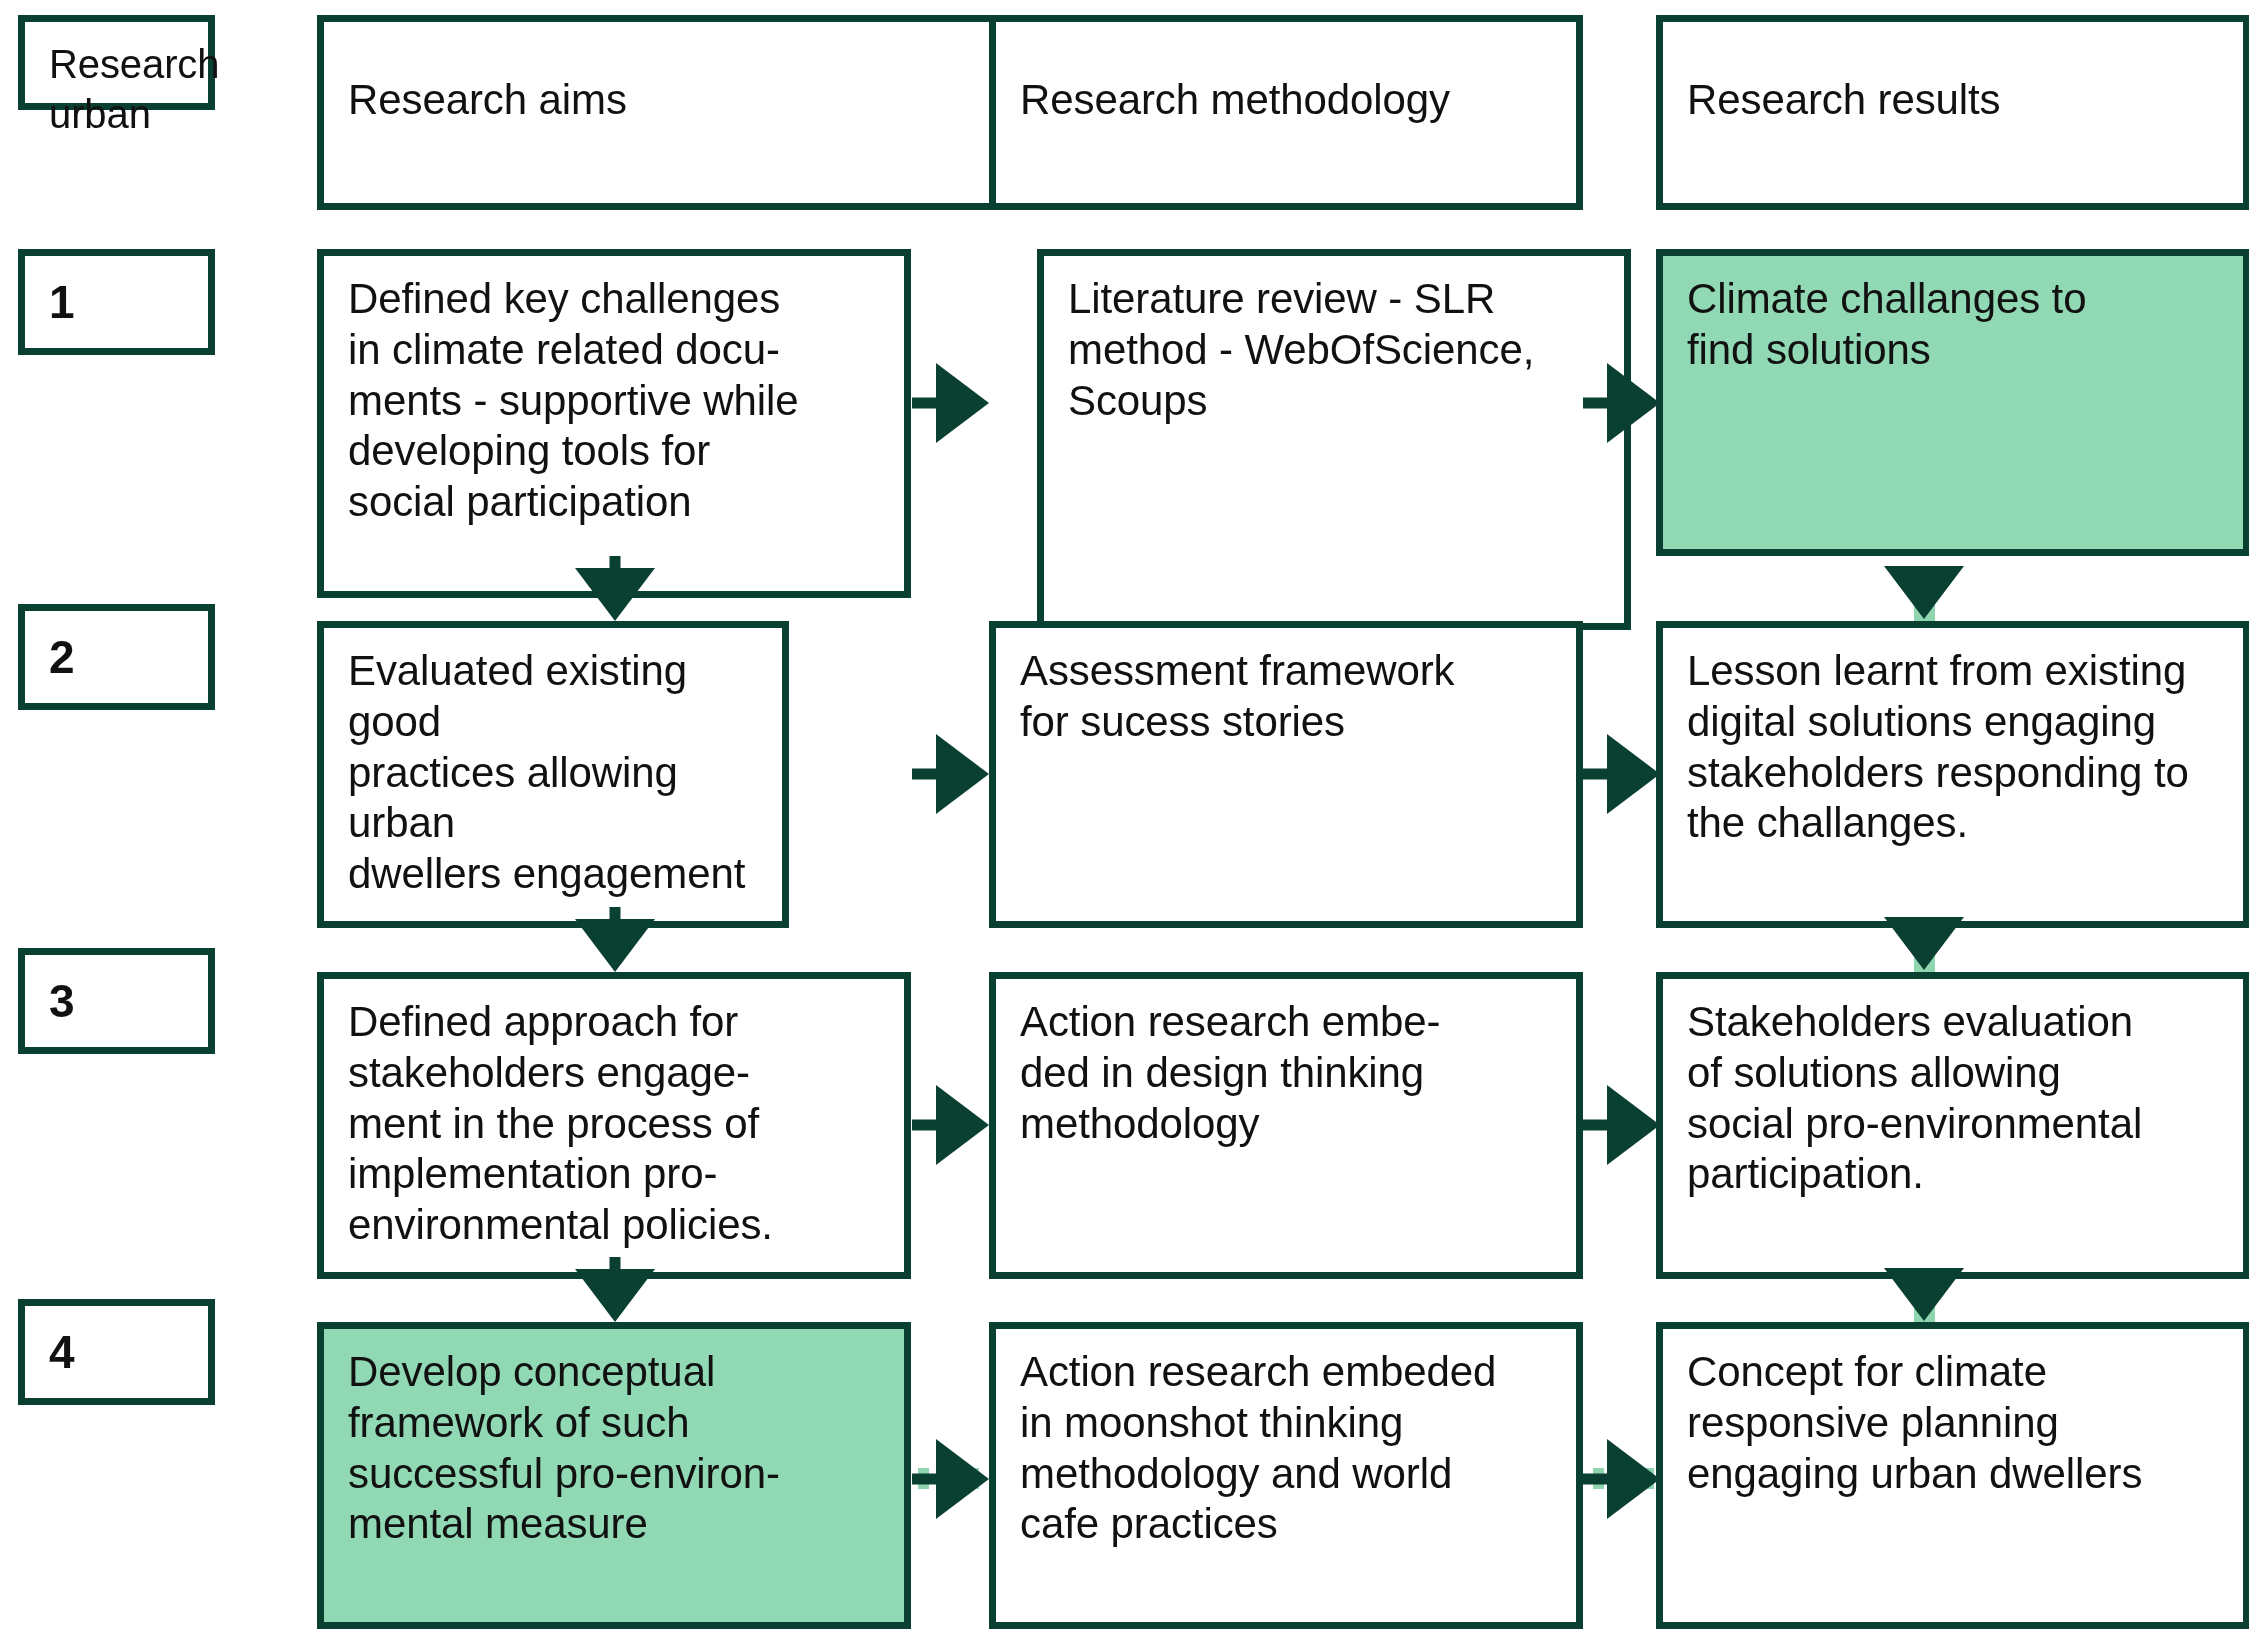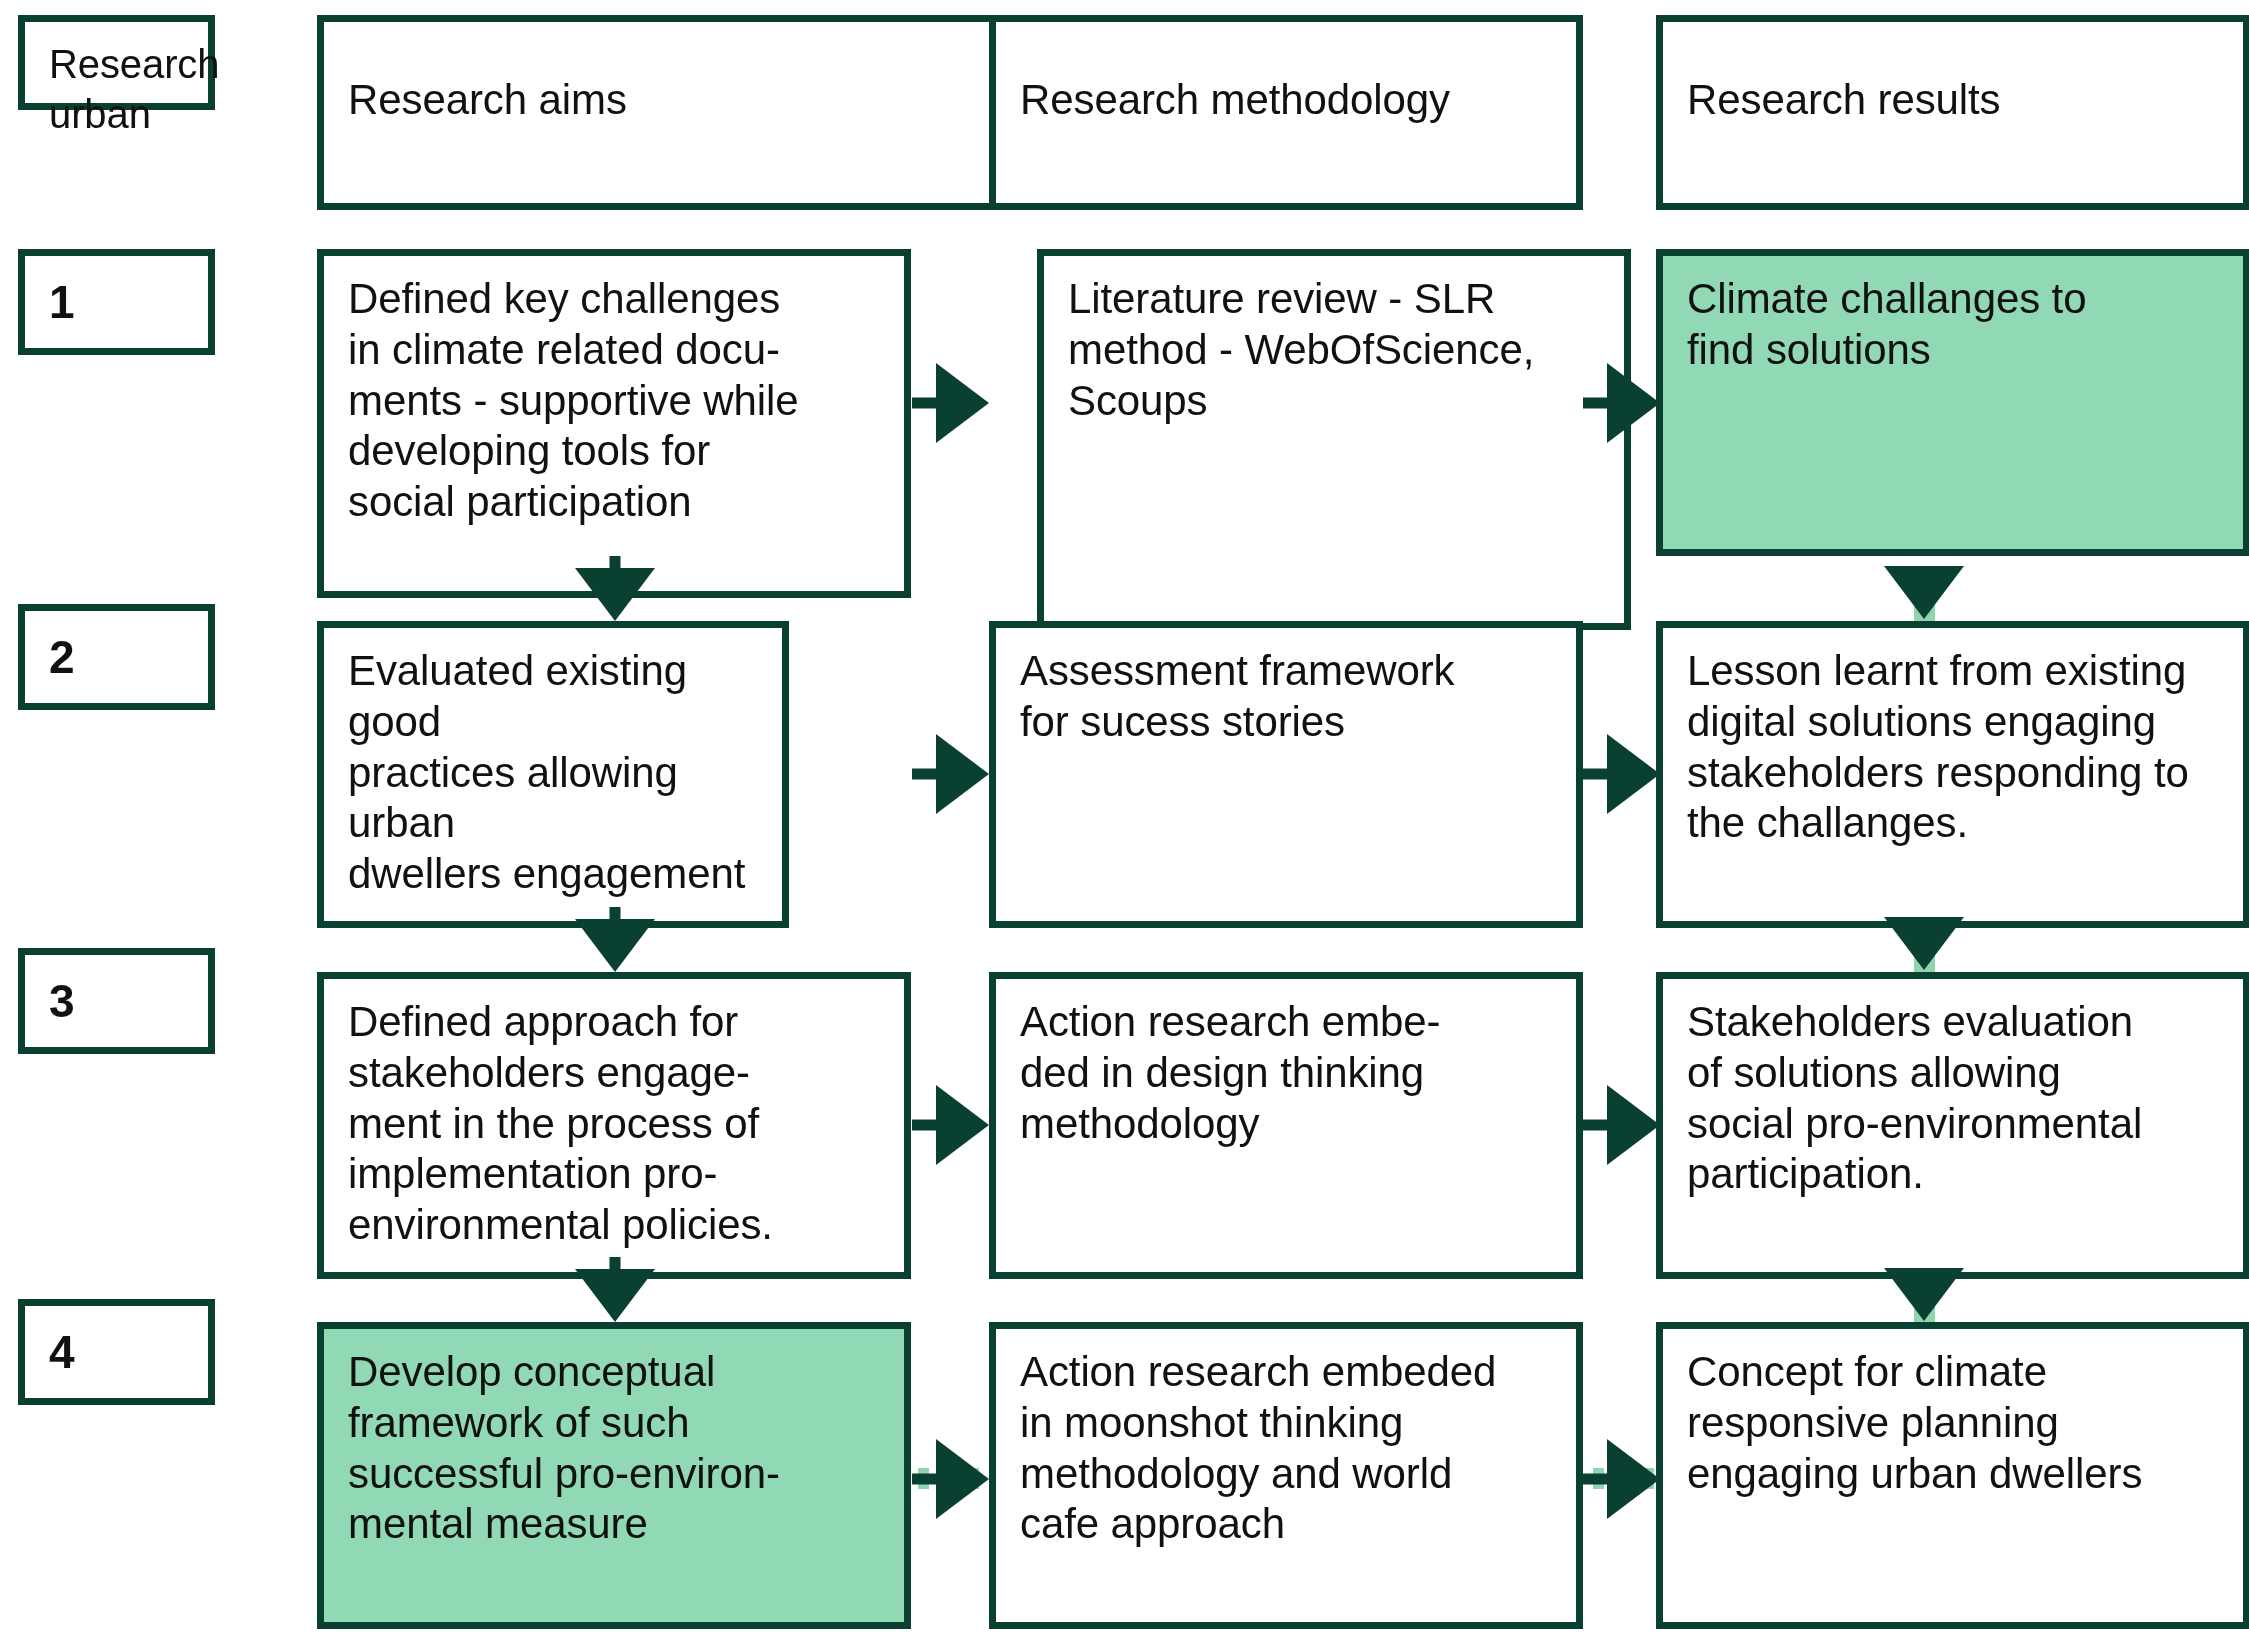--- a/index.html
+++ b/index.html
@@ -298,21 +298,21 @@
 
   <div class="arrow-h" style="left:912px; top:1439px; width:77px; height:80px;">
     <div class="stem" style="width:36px;"></div>
     <div class="head"></div>
   </div>
 
   <div class="box" style="left:989px; top:1322px; width:594px; height:307px;">
     <div class="box-text">Action research embeded
 in moonshot thinking
 methodology and world
-cafe approach</div>
+cafe practices</div>
   </div>
 
   <div class="arrow-h" style="left:1583px; top:1439px; width:77px; height:80px;">
     <div class="stem" style="width:36px;"></div>
     <div class="head"></div>
   </div>
 
   <div class="box" style="left:1656px; top:1322px; width:594px; height:307px;">
     <div class="box-text">Concept for climate
 responsive planning

